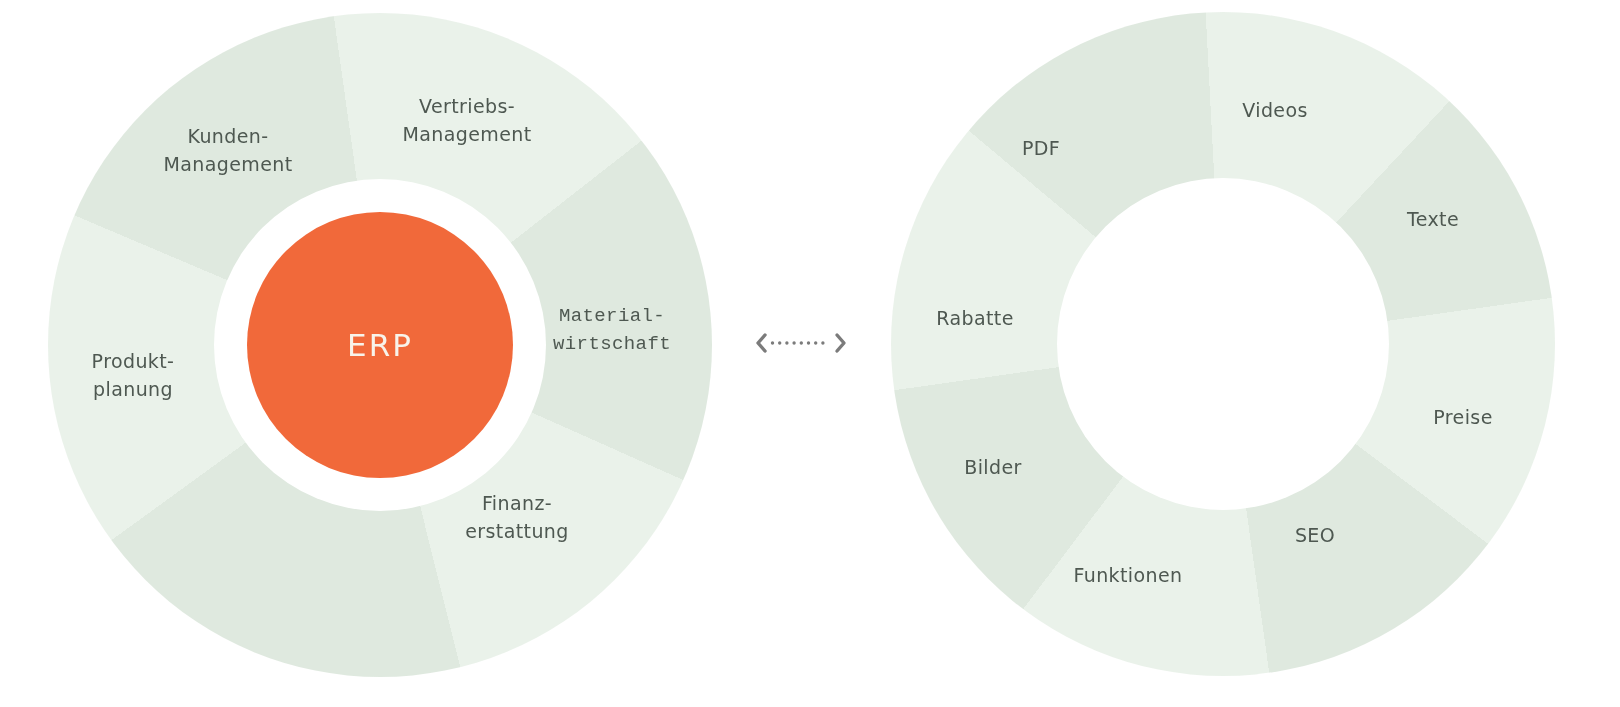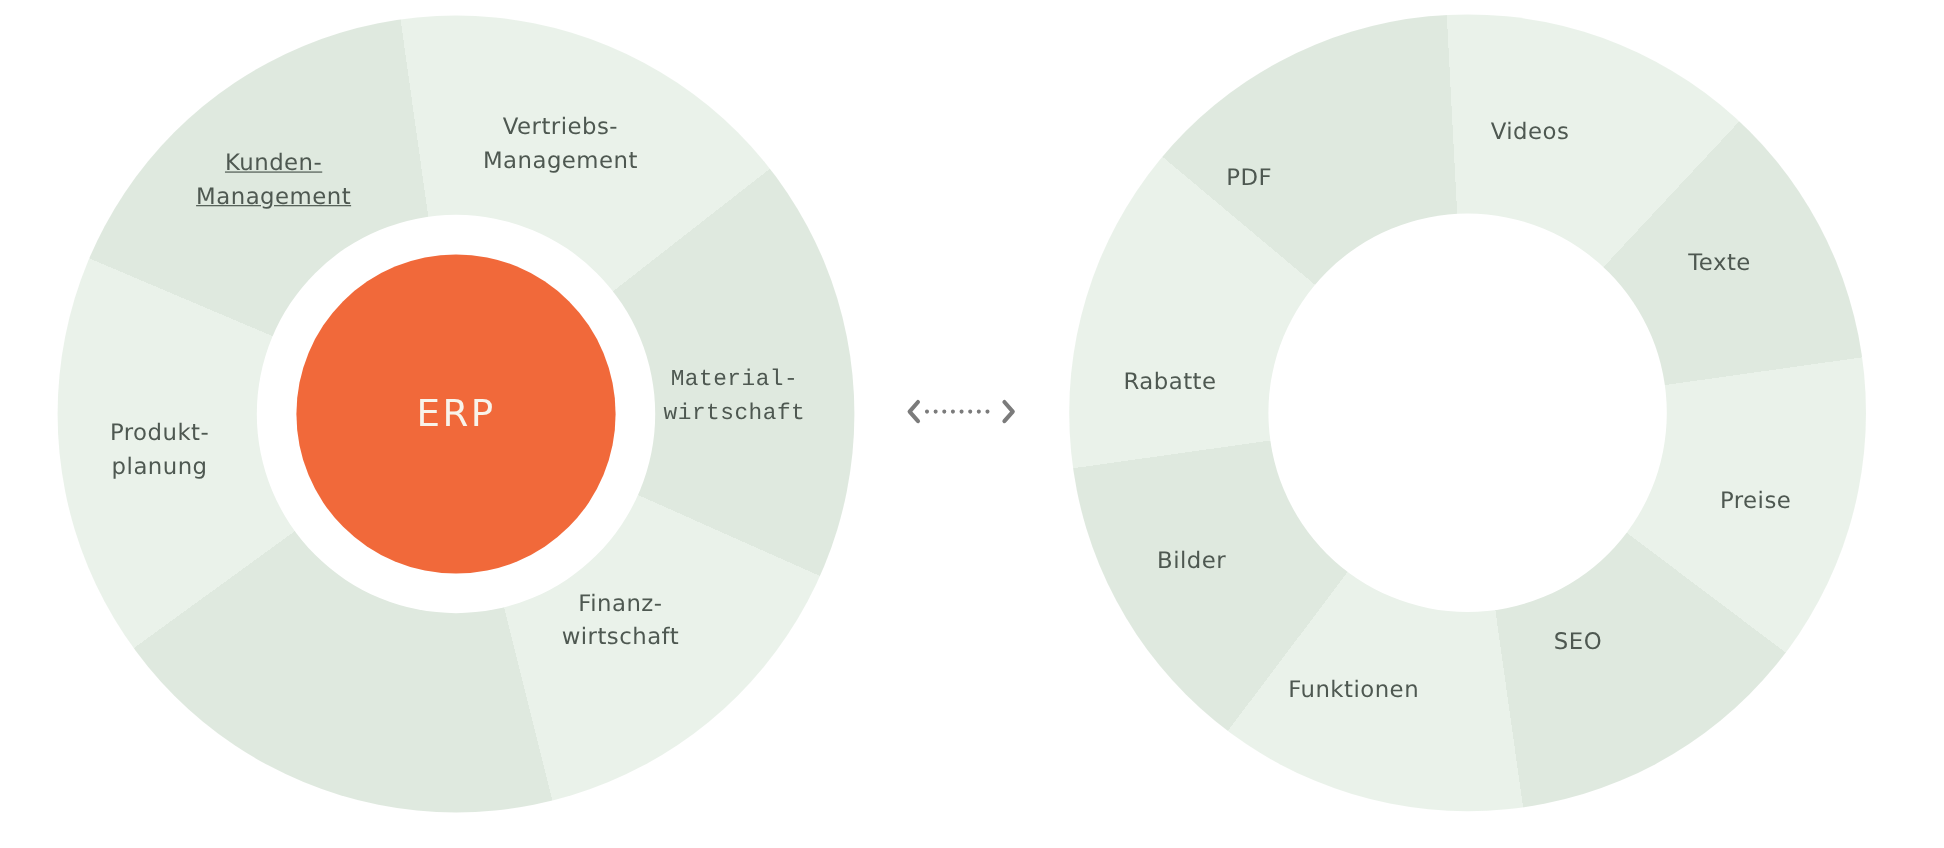--- a/index.html
+++ b/index.html
@@ -77,21 +77,21 @@
     line-height:1.48;
     letter-spacing:.4px;
     color:var(--label-text);
   }
   
   .l0{left:419px;top:107px;}   
   .l1{left:564px;top:317px;font-family:Liberation Mono, monospace;}   
   .l2{left:469px;top:504px;}   
   .l3{left:237px;top:547px;}   
   .l4{left:85px; top:362px;}   
-  .l5{left:180px;top:137px;text-decoration:underline;}   
+  .l5{left:180px;top:137px;}   
   
   .r0{left:384px;top:98px;}    
   .r1{left:542px;top:207px;}   
   .r2{left:572px;top:405px;}   
   .r3{left:424px;top:523px;}   
   .r4{left:237px;top:563px;}   
   .r5{left:102px;top:455px;}   
   .r6{left:84px; top:306px;}   
   .r7{left:150px;top:136px;}   
 
@@ -116,21 +116,21 @@
 </style>
 </head>
 <body>
 
 <div class="wheel wheel-erp">
   <div class="seg-label l0">Vertriebs-
 Management</div>
   <div class="seg-label l1">Material-
 wirtschaft</div>
   <div class="seg-label l2">Finanz-
-wirtschaft</div>
+erstattung</div>
   <div class="seg-label l4">Produkt-
 planung</div>
   <div class="seg-label l5">Kunden-
 Management</div>
   <div class="hub">
     <span class="hub-label">ERP</span>
   </div>
 </div>
 
 <svg class="connector" viewBox="0 0 94 24" xmlns="http://www.w3.org/2000/svg">

